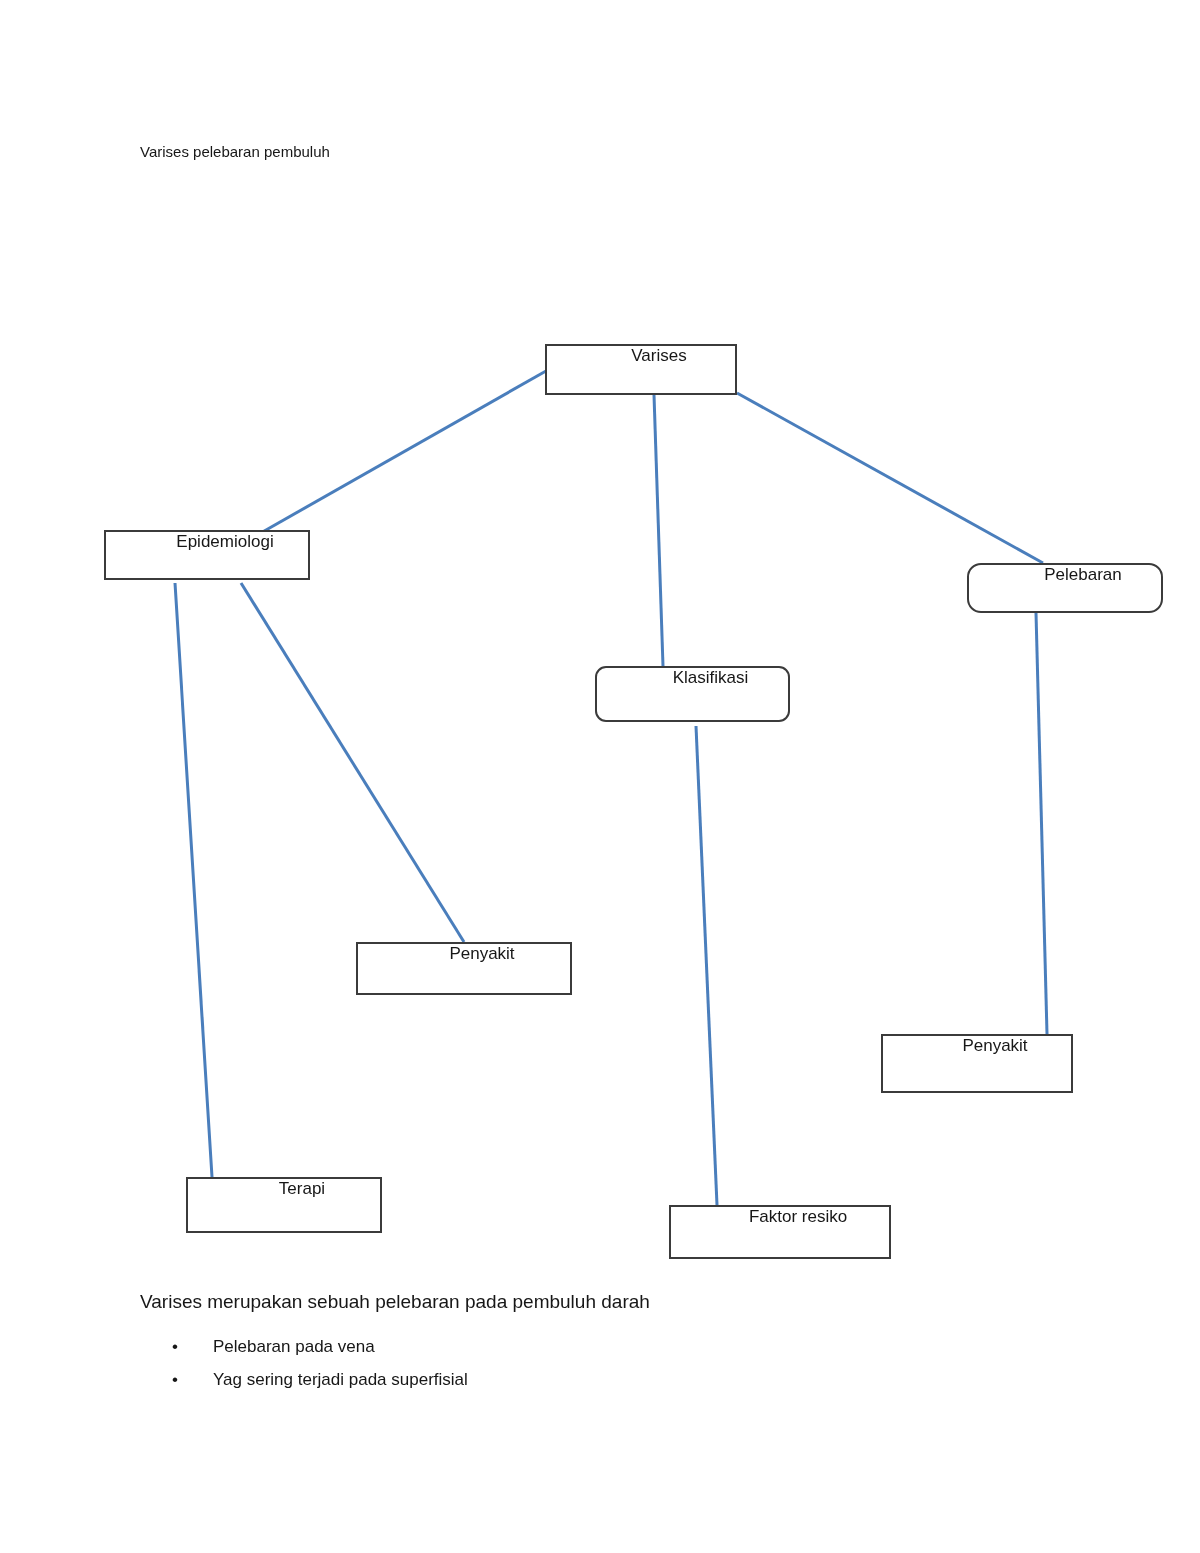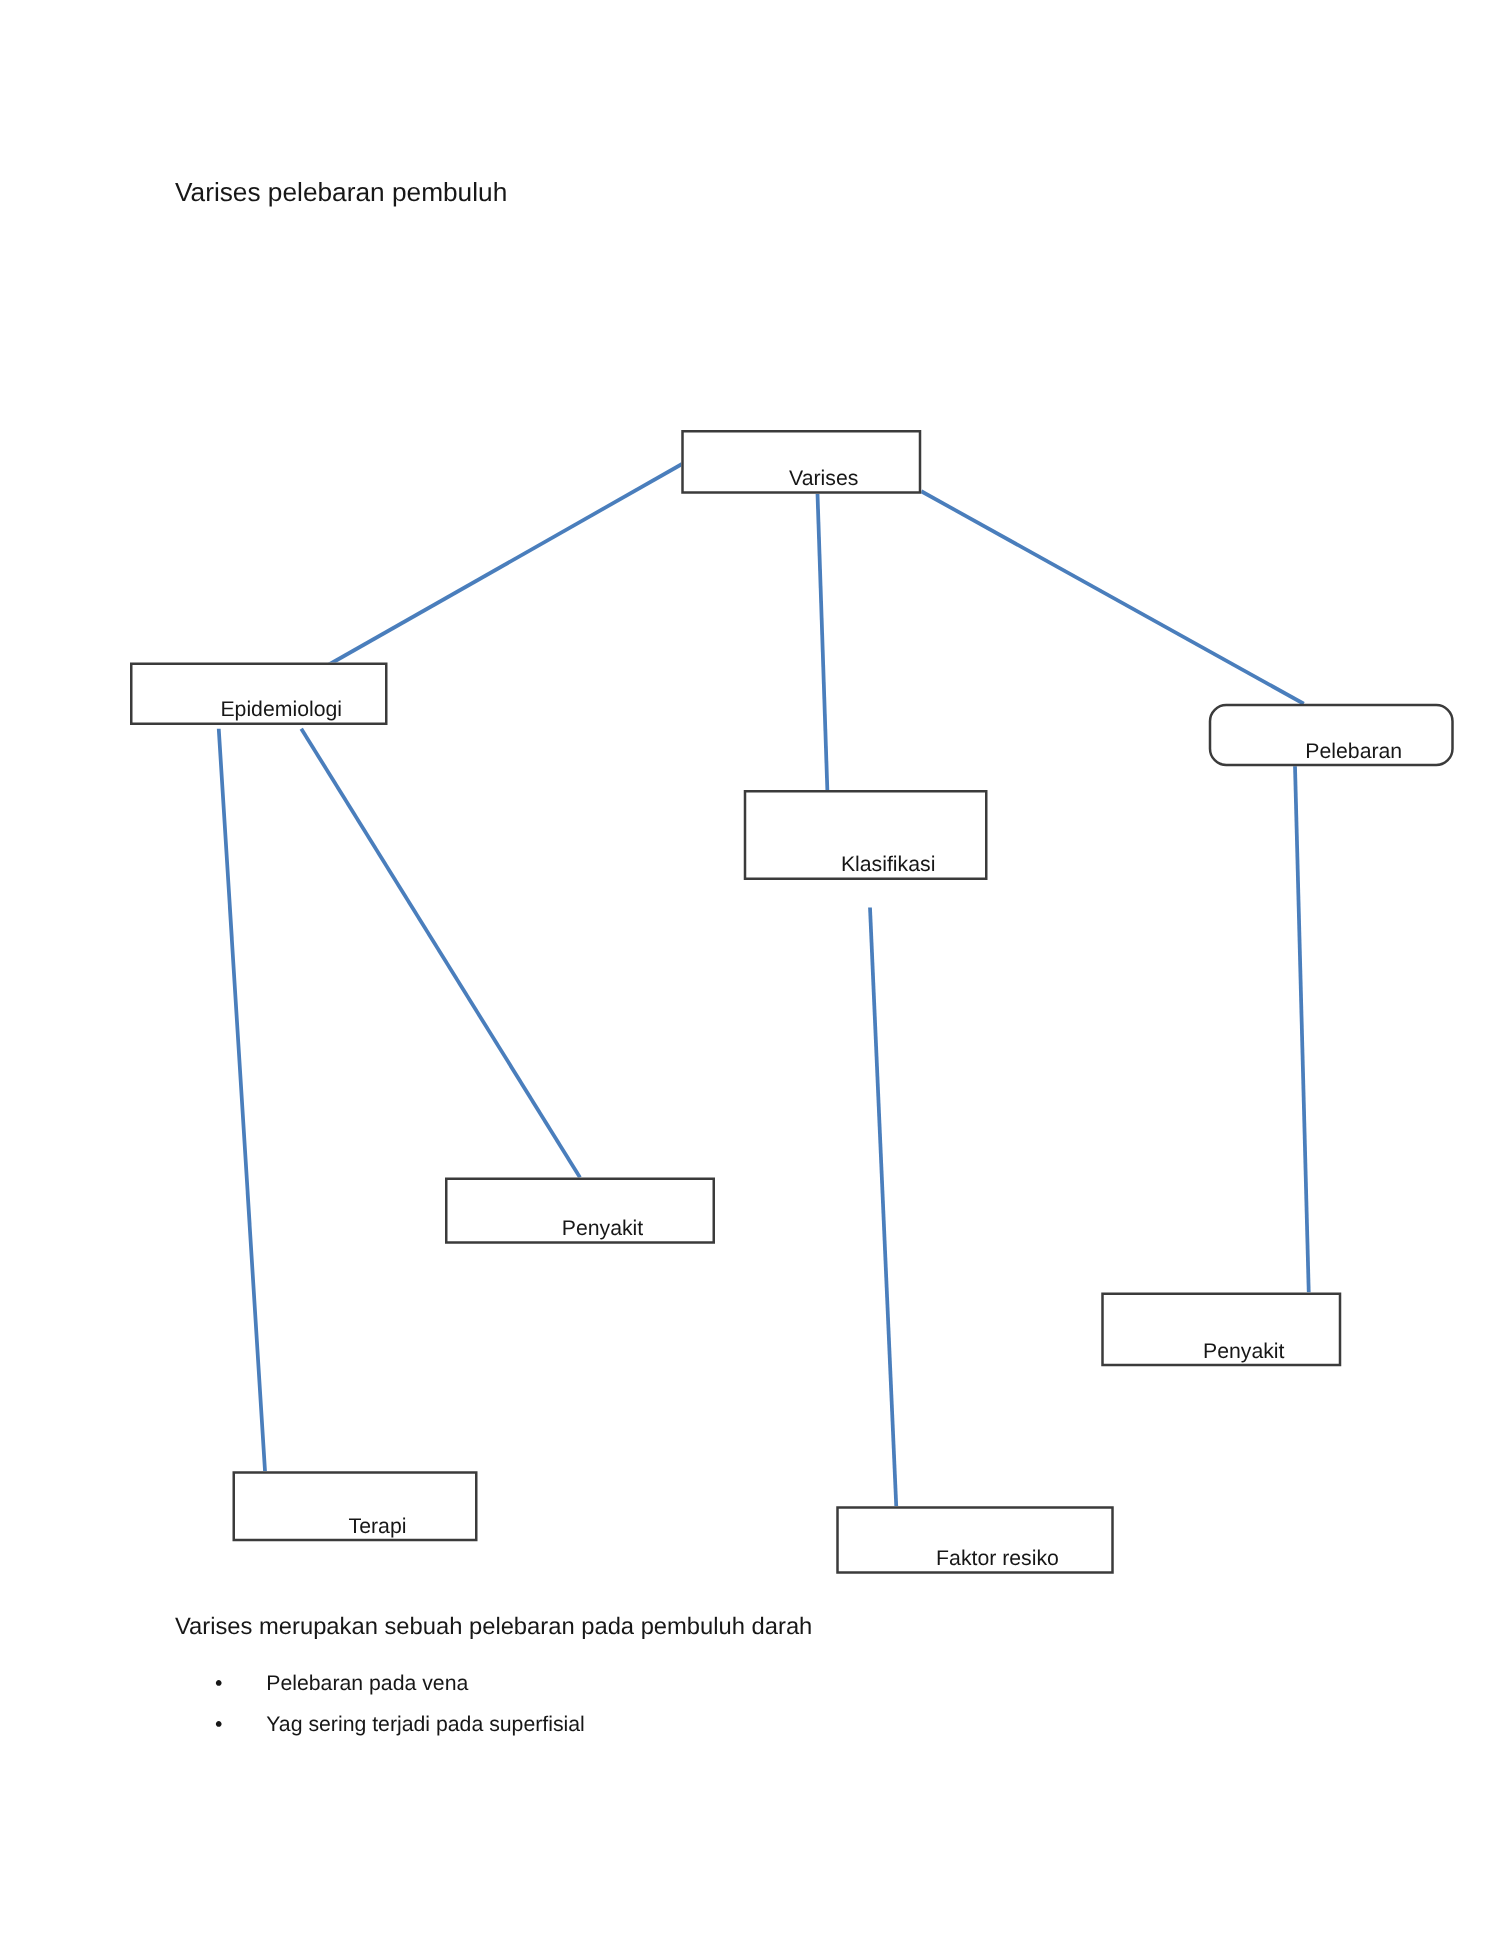--- a/index.html
+++ b/index.html
@@ -12,47 +12,47 @@
     position: relative;
     width: 1200px;
     height: 1553px;
     background: #ffffff;
     overflow: hidden;
   }
   .doc-title {
     position: absolute;
     left: 140px;
     top: 143px;
-    font-size: 21px;
+    font-size: 15px;
     color: #171717;
     white-space: nowrap;
   }
   .edges-svg {
     position: absolute;
     left: 0; top: 0;
     width: 1200px;
     height: 1553px;
     pointer-events: none;
   }
   .node {
     position: absolute;
     background: #ffffff;
     border: 2px solid #3b3b3b;
     display: flex;
-    align-items: flex-end;
+    align-items: flex-start;
     justify-content: center;
     font-size: 17px;
     color: #171717;
     white-space: nowrap;
     padding-left: 36px;
   }
   .node-varises      { left: 545px;  top: 344px;  width: 192px; height: 51px; }
   .node-epidemiologi { left: 104px;  top: 530px;  width: 206px; height: 50px; }
   .node-pelebaran    { left: 967px;  top: 563px;  width: 196px; height: 50px; border-radius: 14px; }
-  .node-klasifikasi  { left: 595px;  top: 632px;  width: 195px; height: 72px; }
+  .node-klasifikasi  { left: 595px;  top: 666px;  width: 195px; height: 56px; border-radius: 11px; }
   .node-penyakit     { left: 356px;  top: 942px;  width: 216px; height: 53px; }
   .node-pembuluh     { left: 881px;  top: 1034px; width: 192px; height: 59px; }
   .node-terapi       { left: 186px;  top: 1177px; width: 196px; height: 56px; }
   .node-faktor       { left: 656px;  top: 1205px; width: 222px; height: 54px; margin-left: 13px; }
   .closing-paragraph {
     position: absolute;
     left: 140px;
     top: 1291px;
     font-size: 19px;
     color: #171717;

